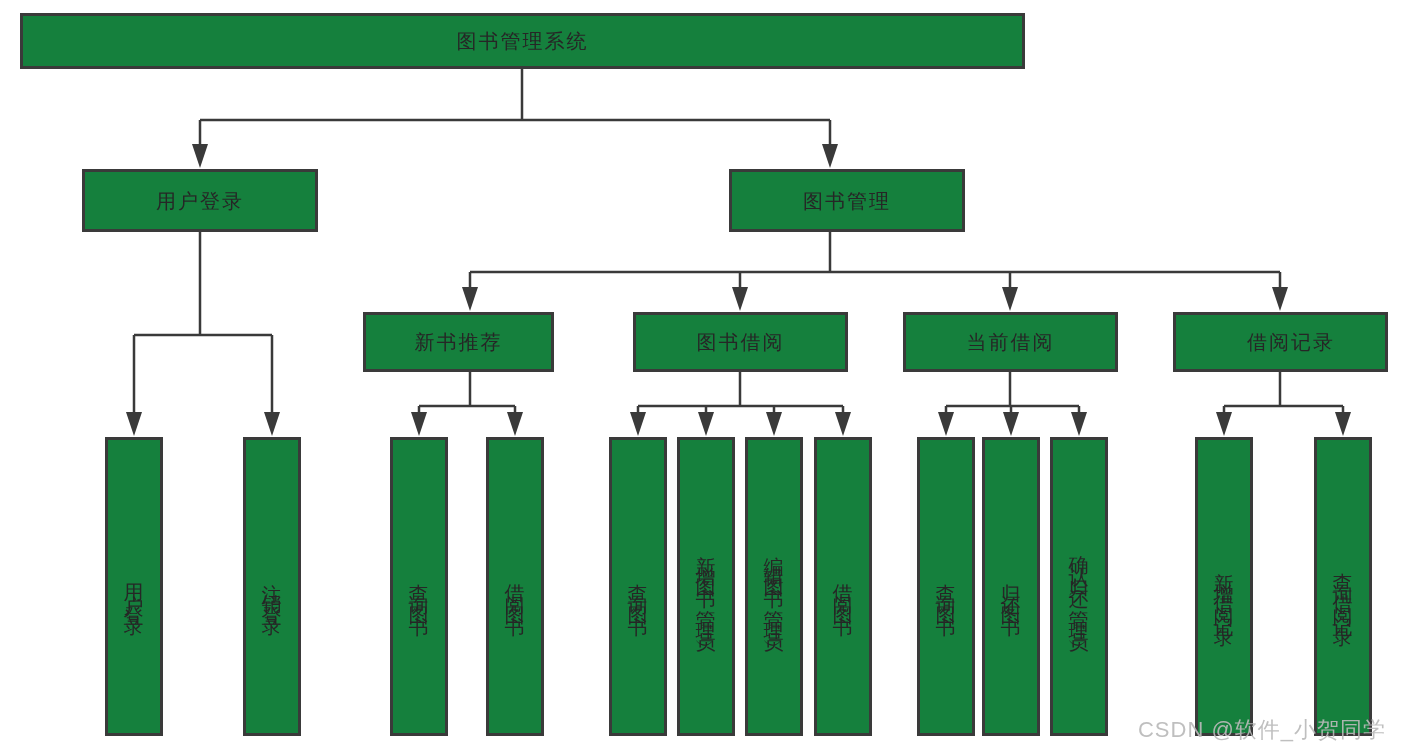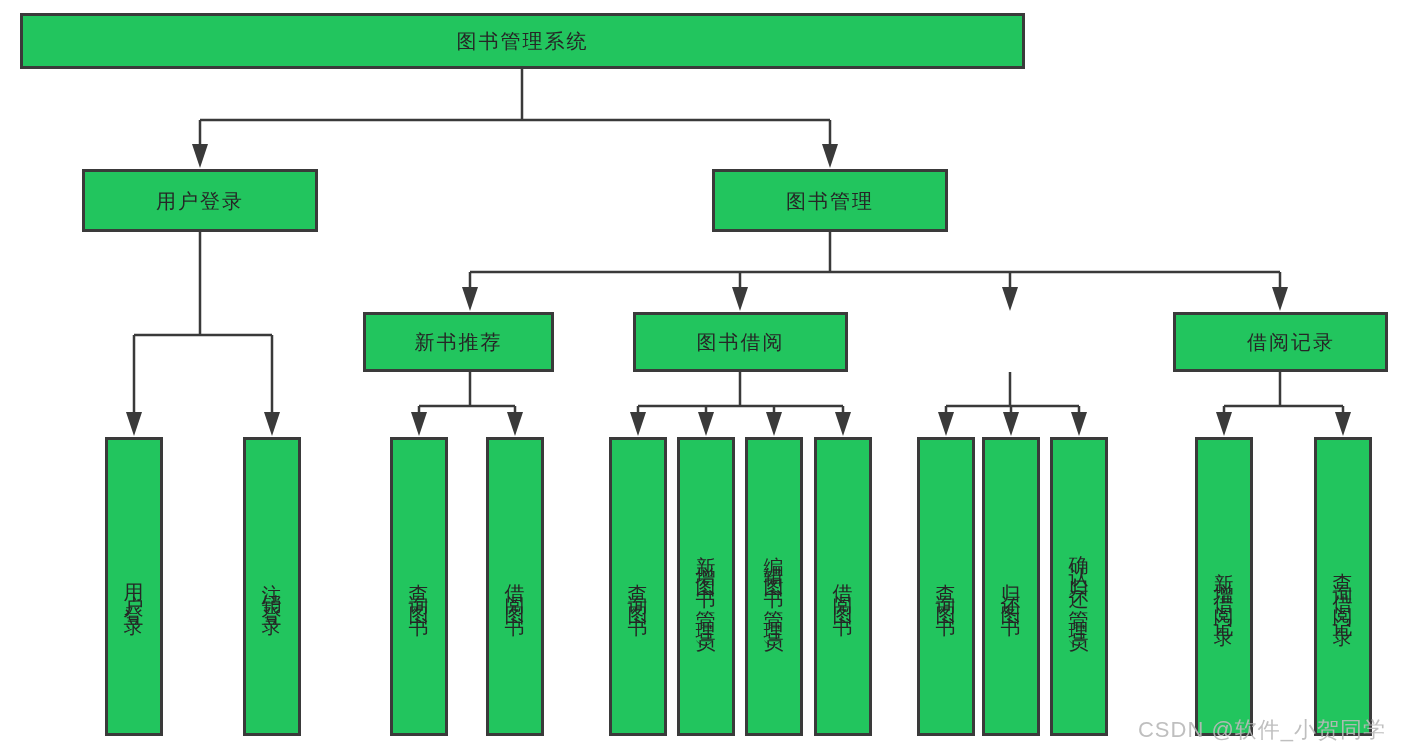--- a/index.html
+++ b/index.html
@@ -13,21 +13,21 @@
   }
   #connector-svg {
     position: absolute;
     left: 0; top: 0;
     width: 1405px; height: 747px;
     z-index: 1;
   }
   .node {
     position: absolute;
     box-sizing: border-box;
-    background: #22c55e;
+    background: #15803d;
     border: 3px solid #3a3a3a;
     display: flex;
     align-items: center;
     justify-content: center;
     color: #262626;
     font-size: 20px;
     letter-spacing: 2px;
     z-index: 2;
     text-align: center;
     line-height: 1.2;
@@ -82,24 +82,25 @@
       <polygon points="1003,412 1019,412 1011,436"></polygon>
       <polygon points="1071,412 1087,412 1079,436"></polygon>
       <polygon points="1216,412 1232,412 1224,436"></polygon>
       <polygon points="1335,412 1351,412 1343,436"></polygon>
     </g>
   </svg>
 
   <div class="node" style="left:20px; top:13px; width:1005px; height:56px;">图书管理系统</div>
 
   <div class="node" style="left:82px; top:169px; width:236px; height:63px;">用户登录</div>
-  <div class="node" style="left:712px; top:169px; width:236px; height:63px;text-align:right;">图书管理</div>
+  <div class="node" style="left:729px; top:169px; width:236px; height:63px;text-align:right;">图书管理</div>
 
   <div class="node" style="left:363px; top:312px; width:191px; height:60px;">新书推荐</div>
   <div class="node" style="left:633px; top:312px; width:215px; height:60px;">图书借阅</div>
+  <div class="node" style="left:903px; top:312px; width:215px; height:60px;">当前借阅</div>
   <div class="node" style="left:1173px; top:312px; width:215px; height:60px;padding-left:21px;">借阅记录</div>
 
   <div class="node vertical" style="left:105px; top:437px; width:58px; height:299px;">用户登录</div>
   <div class="node vertical" style="left:243px; top:437px; width:58px; height:299px;">注销登录</div>
 
   <div class="node vertical" style="left:390px; top:437px; width:58px; height:299px;">查询图书</div>
   <div class="node vertical" style="left:486px; top:437px; width:58px; height:299px;">借阅图书</div>
 
   <div class="node vertical" style="left:609px; top:437px; width:58px; height:299px;">查询图书</div>
   <div class="node vertical" style="left:677px; top:437px; width:58px; height:299px;">新增图书（管理员）</div>

